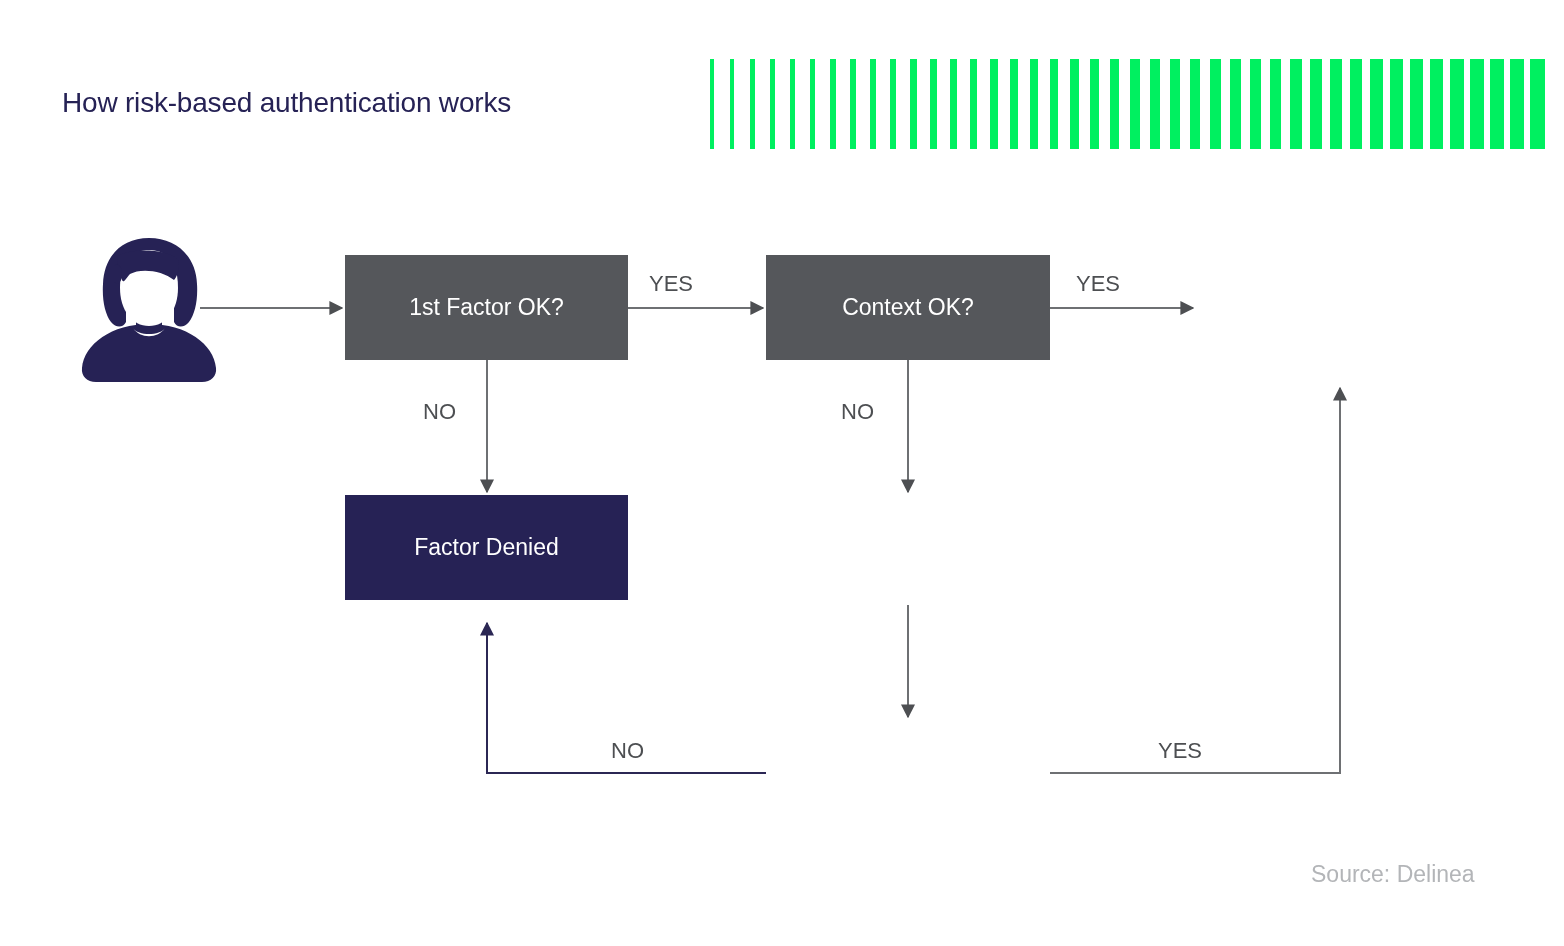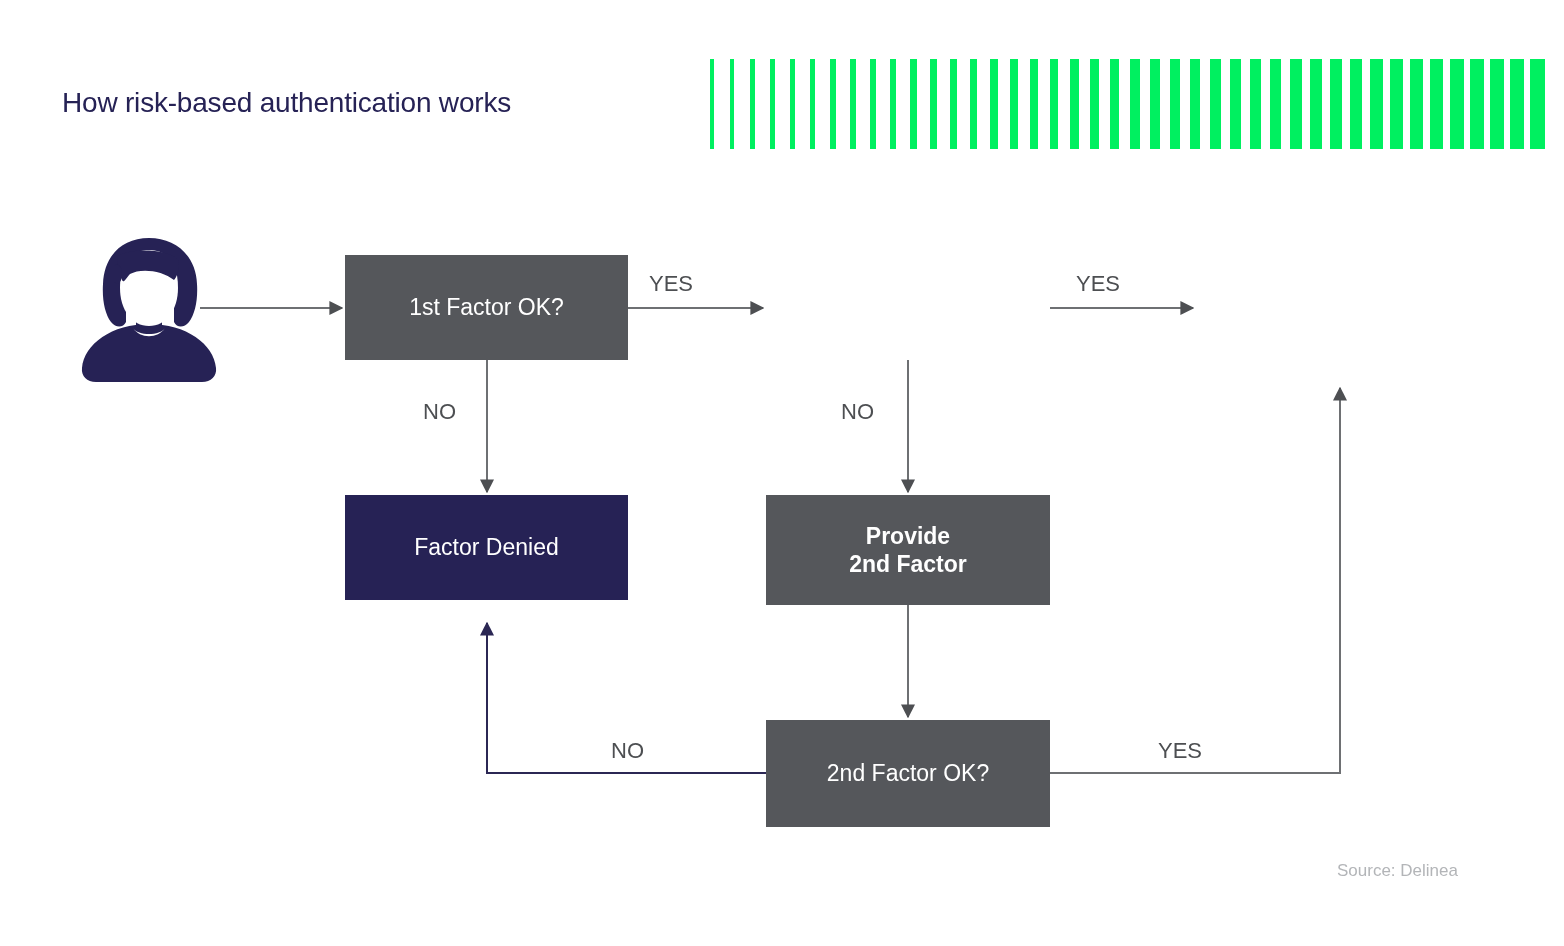--- a/index.html
+++ b/index.html
@@ -98,24 +98,23 @@
     top: 236px;
     width: 142px;
     height: 146px;
   }
 
   
   #source-note {
     position: absolute;
     left: 1311px;
     top: 861px;
-    font-size: 17px;
+    font-size: 23px;
     color: #b3b5b8;
     white-space: nowrap;
-    margin-left: 26px;
   }
 </style>
 </head>
 <body>
 
 <div id="stage">
 
   <div id="page-title">How risk-based authentication works</div>
 
   <div id="barcode">
@@ -206,32 +205,26 @@
       <line x1="908" y1="605" x2="908" y2="717" marker-end="url(#arrow-gray)"></line>
 
       <path d="M 766 773 L 487 773 L 487 623" marker-end="url(#arrow-navy)" stroke="#2b2754"></path>
 
       <path d="M 1050 773 L 1340 773 L 1340 388" marker-end="url(#arrow-gray)"></path>
     </g>
   </svg>
 
   <div class="node gray" id="node-first-factor">1st Factor OK?</div>
 
+  <div class="node gray" id="node-context">Context OK?</div>
 
 
   <div class="node navy" id="node-access-denied">Factor Denied</div>
 
-  <div class="node gray bold" id="node-provide-2nd">
-    <div>
-      <div>Provide</div>
-      <div>2nd Factor</div>
-    </div>
-  </div>
-
-  <div class="node gray" id="node-second-factor">2nd Factor OK?</div>
+
 
   <div class="edge-label" id="lbl-yes-1">YES</div>
   <div class="edge-label" id="lbl-yes-2">YES</div>
   <div class="edge-label" id="lbl-no-1">NO</div>
   <div class="edge-label" id="lbl-no-2">NO</div>
   <div class="edge-label" id="lbl-no-3">NO</div>
   <div class="edge-label" id="lbl-yes-3">YES</div>
 
   <div id="source-note">Source: Delinea</div>
 

